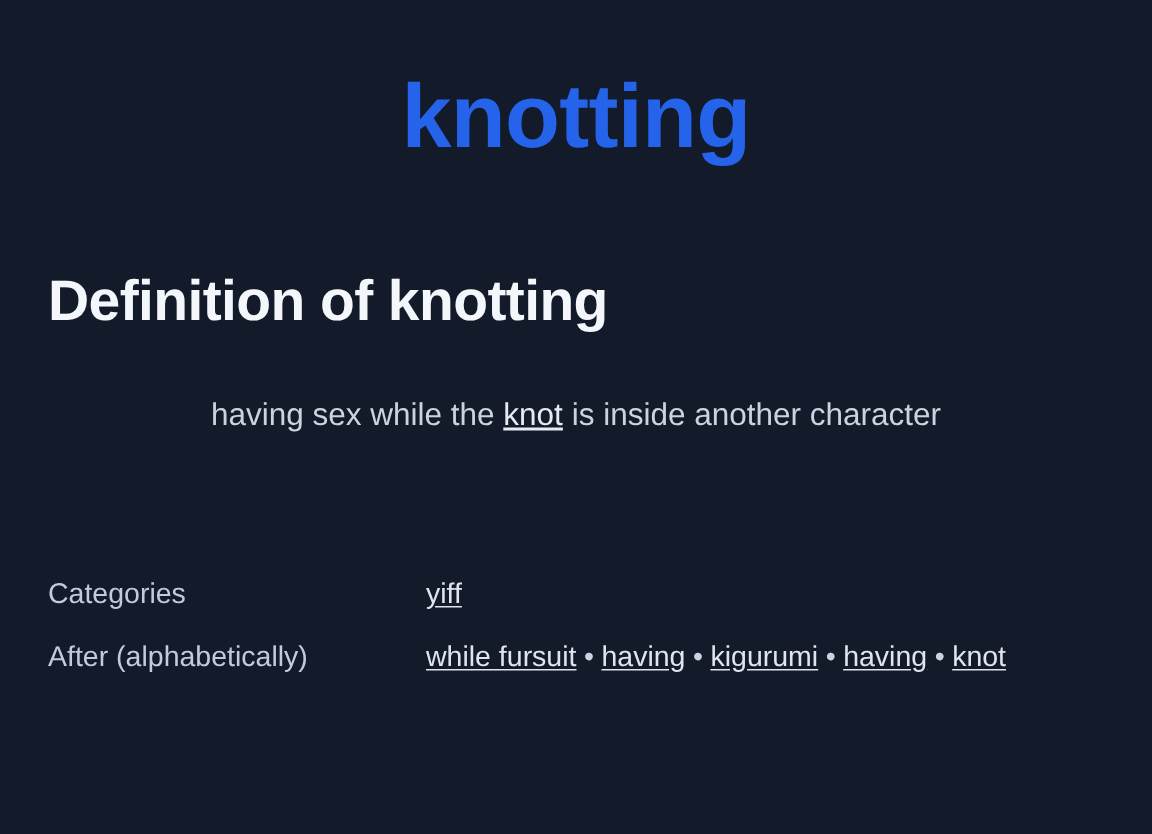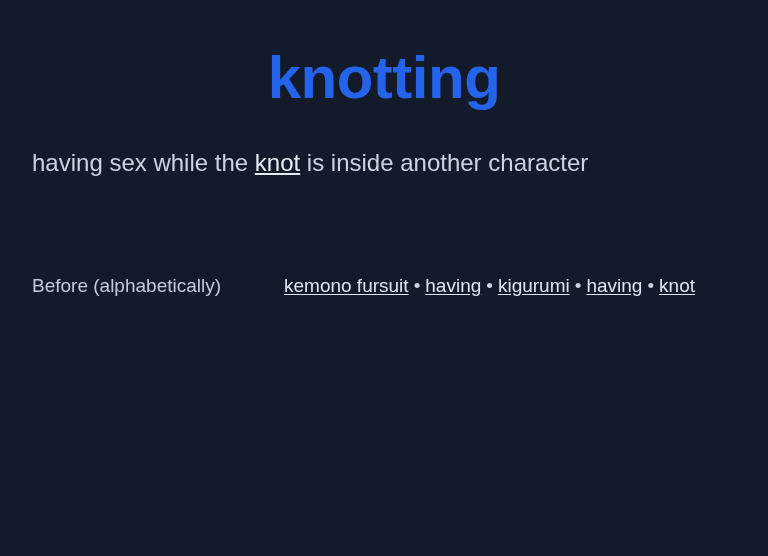--- a/index.html
+++ b/index.html
@@ -44,24 +44,25 @@
     font-size: 38px;
     font-weight: 700;
     line-height: 1.15;
     letter-spacing: -0.4px;
     margin: 0;
     padding-top: 72px;
   }
 
   .def-body {
     color: #ccd3e0;
-    font-size: 24px;
+    font-size: 21px;
     line-height: 1.4;
     margin: 0;
     padding-top: 38px;
+    text-align: center;
   }
 
   a.link {
     color: #e6eaf3;
     text-decoration: underline;
     text-underline-offset: 2px;
   }
 
   
   .meta-table {
@@ -95,29 +96,34 @@
 </style>
 </head>
 <body>
 
 <div class="page">
 
   <h1 class="title">knotting</h1>
 
   <div class="content">
 
+    <h2 class="def-heading">Definition of knotting</h2>
 
     <p class="def-body">
       <span>having sex while the </span><a class="link" href="#">knot</a><span> is inside another character</span>
     </p>
 
     <table class="meta-table">
       <tbody>
 
+      <tr>
+            <td class="meta-label">Categories</td>
+            <td class="meta-value"><a class="link" href="#">yiff</a></td>
+          </tr>
           <tr>
-            <td class="meta-label">Before (alphabetically)</td>
-            <td class="meta-value"><a class="link" href="#">kemono fursuit</a><span class="sep">•</span><a class="link" href="#">having</a><span class="sep">•</span><a class="link" href="#">kigurumi</a><span class="sep">•</span><a class="link" href="#">having</a><span class="sep">•</span><a class="link" href="#">knot</a></td>
+            <td class="meta-label">After (alphabetically)</td>
+            <td class="meta-value"><a class="link" href="#">while fursuit</a><span class="sep">•</span><a class="link" href="#">having</a><span class="sep">•</span><a class="link" href="#">kigurumi</a><span class="sep">•</span><a class="link" href="#">having</a><span class="sep">•</span><a class="link" href="#">knot</a></td>
           </tr>
         </tbody>
     </table>
 
   </div>
 </div>
 
 </body></html>

